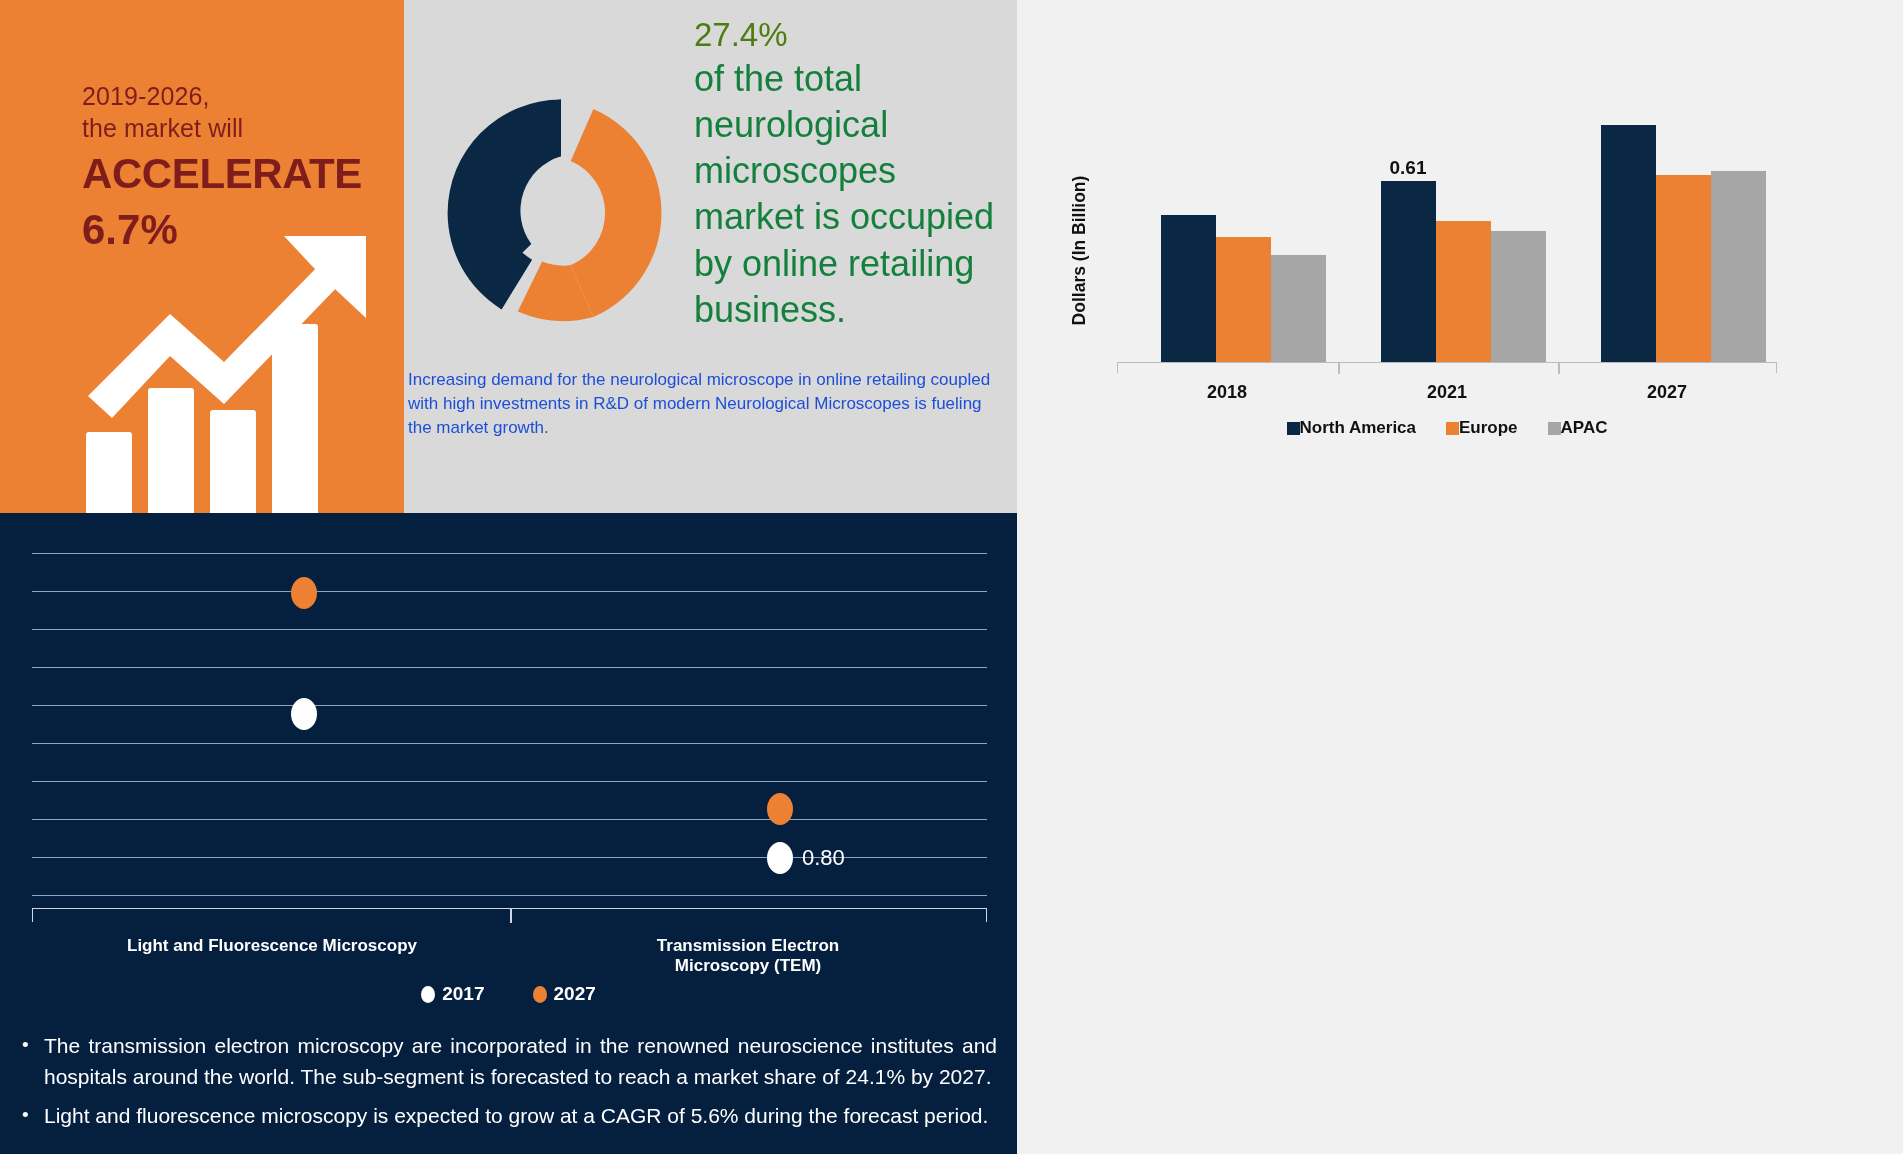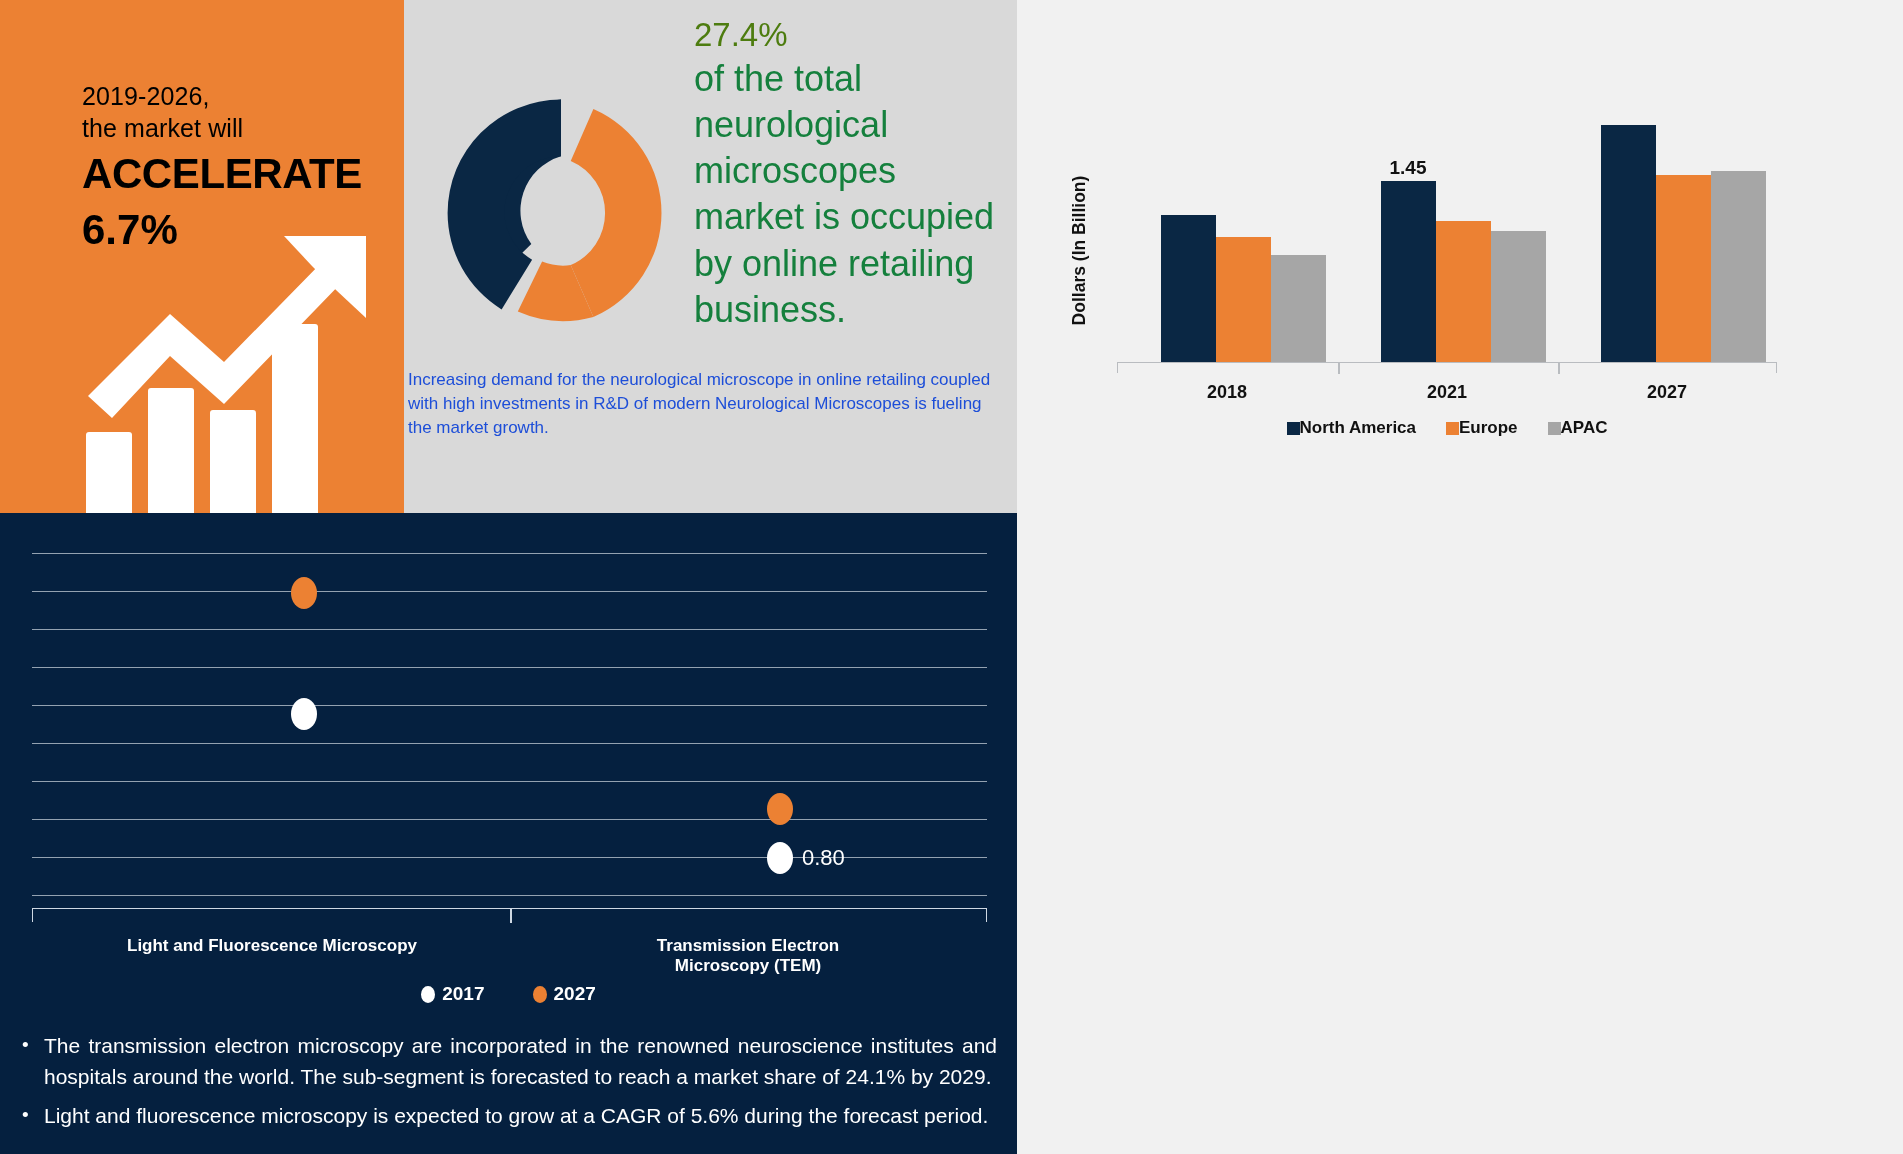--- a/index.html
+++ b/index.html
@@ -10,21 +10,21 @@
     overflow: hidden;
   }
   #root { position: relative; width: 1903px; height: 1154px; }
 
   
   .panel-accelerate {
     position: absolute; left: 0; top: 0; width: 404px; height: 513px;
     background: #ec8133;
     overflow: hidden;
   }
-  .acc-text { position: absolute; left: 82px; top: 80px; color: #000000; line-height: 1.28; }
+  .acc-text { position: absolute; left: 82px; top: 80px; color: #7f1d1d; line-height: 1.28; }
   .acc-line-small { font-size: 25px; font-weight: 400; letter-spacing: .1px; }
   .acc-line-big { font-size: 42px; font-weight: 700; letter-spacing: -.4px; margin: 3px 0 2px; }
   .acc-line-cagr { font-size: 25px; font-weight: 400; }
   .acc-line-pct { font-size: 42px; font-weight: 700; margin-top: 2px; }
   .acc-graphic { position: absolute; left: 78px; top: 228px; width: 290px; height: 300px; }
 
   
   .panel-donut {
     position: absolute; left: 404px; top: 0; width: 613px; height: 513px;
     background: #d9d9d9;
@@ -188,21 +188,21 @@
       </div>
       <div class="dot-legend-item">
         <span class="legend-dot" style="background:#ec8133"></span>
         <span>2027</span>
       </div>
     </div>
 
     <div class="bullets">
       <div class="bullet">
         <span class="b-dot">•</span>
-        <span>The transmission electron microscopy are incorporated in the renowned neuroscience institutes and hospitals around the world. The sub-segment is forecasted to reach a market share of 24.1% by 2029.</span>
+        <span>The transmission electron microscopy are incorporated in the renowned neuroscience institutes and hospitals around the world. The sub-segment is forecasted to reach a market share of 24.1% by 2027.</span>
       </div>
       <div class="bullet">
         <span class="b-dot">•</span>
         <span>Light and fluorescence microscopy is expected to grow at a CAGR of 5.6% during the forecast period.</span>
       </div>
     </div>
   </div>
 
   <div class="panel-right">
 
@@ -216,21 +216,21 @@
         <div class="bar" style="left:154px; width:55px; height:107px; background:#a6a6a6"></div>
 
         <div class="bar" style="left:264px; width:55px; height:181px; background:#0a2744"></div>
         <div class="bar" style="left:319px; width:55px; height:141px; background:#ec8133"></div>
         <div class="bar" style="left:374px; width:55px; height:131px; background:#a6a6a6"></div>
 
         <div class="bar" style="left:484px; width:55px; height:237px; background:#0a2744"></div>
         <div class="bar" style="left:539px; width:55px; height:187px; background:#ec8133"></div>
         <div class="bar" style="left:594px; width:55px; height:191px; background:#a6a6a6"></div>
 
-        <div class="bar-value" style="left:291px; top:57px">1.45</div>
+        <div class="bar-value" style="left:291px; top:57px">0.61</div>
       </div>
 
       <div class="bar-axis">
         <div class="bar-axis-tick" style="left:220px"></div>
         <div class="bar-axis-tick" style="left:440px"></div>
       </div>
 
       <div class="bar-cat" style="left:210px">2018</div>
       <div class="bar-cat" style="left:430px">2021</div>
       <div class="bar-cat" style="left:650px">2027</div>

